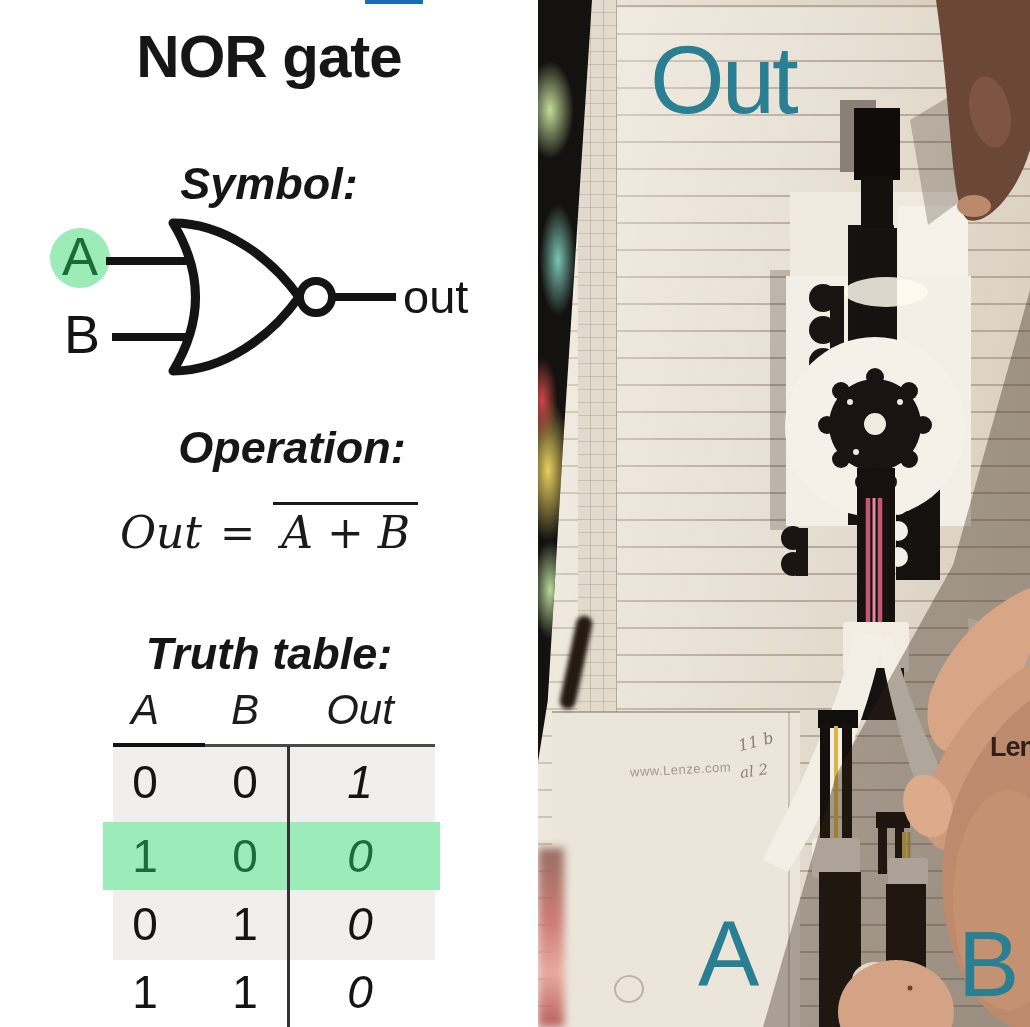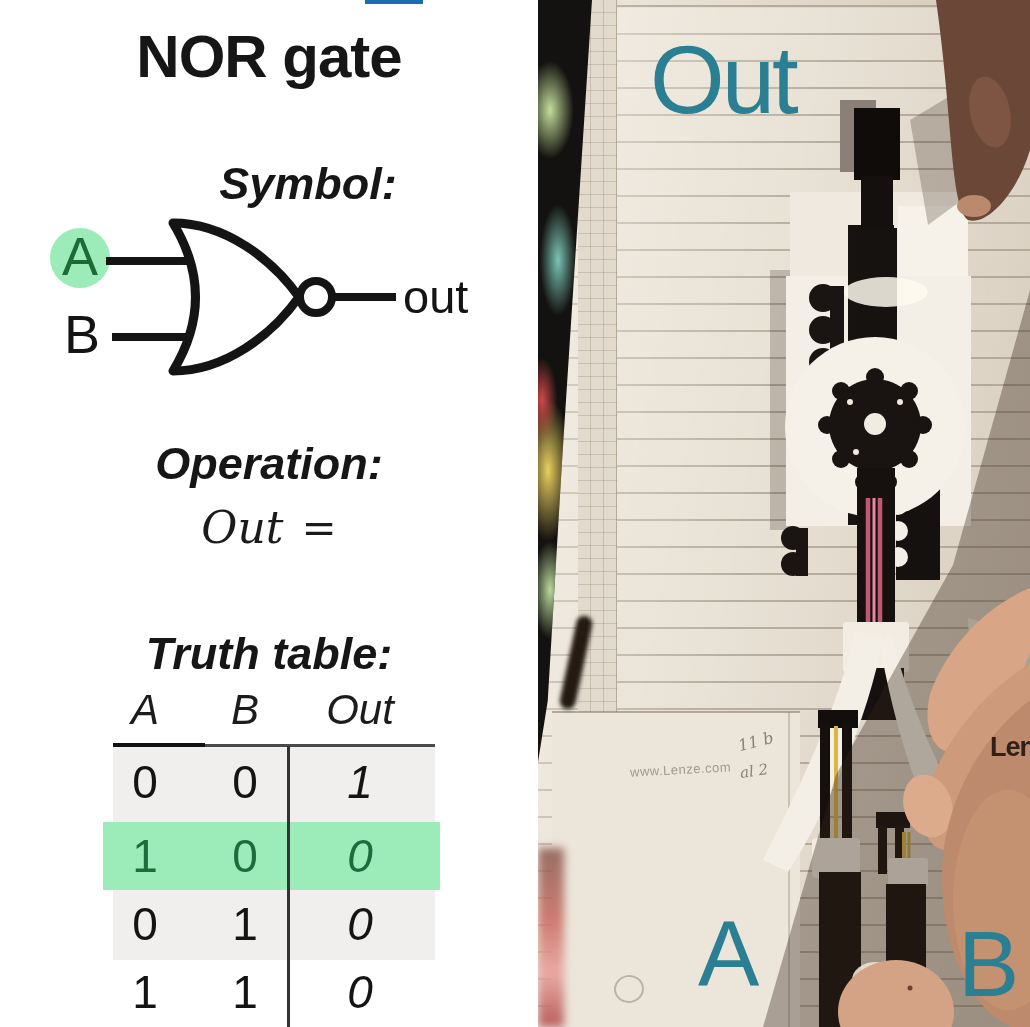--- a/index.html
+++ b/index.html
@@ -3,22 +3,22 @@
 <meta charset="utf-8">
 <style>
   html,body{margin:0;padding:0;background:#222;}
   .stage{position:relative;width:1030px;height:1027px;overflow:hidden;background:#fff;font-family:"Liberation Sans",sans-serif;}
 
   
   .left-panel{position:absolute;left:0;top:0;width:484px;height:1027px;background:#ffffff;}
   .progress-bar{position:absolute;left:365px;top:0;width:58px;height:4px;background:#1b6db2;}
   .nor-title{position:absolute;left:0;top:22px;width:538px;text-align:center;font-size:60px;font-weight:700;letter-spacing:-1px;color:#161616;}
   .sec-heading{position:absolute;width:538px;text-align:center;font-size:45px;font-weight:700;font-style:italic;color:#161616;}
-  .h-symbol{top:158px;margin-left:39px;}
-  .h-operation{top:438px;}
+  .h-symbol{top:158px;}
+  .h-operation{top:422px;padding-left:23px;}
   .h-truth{top:608px;margin-top:20px;}
   .gate-svg{position:absolute;left:0;top:195px;width:538px;height:205px;}
   .formula{position:absolute;left:0;top:502px;width:538px;display:flex;justify-content:center;align-items:baseline;gap:18px;font-family:"DejaVu Serif",serif;font-style:italic;color:#1a1a1a;}
   .formula .lhs{font-size:44px;}
   .formula .eq{font-size:42px;font-style:normal;}
   .formula .rhs{font-size:44px;border-top:3px solid #1a1a1a;padding:2px 8px 0 8px;}
 
   
   .tt-gray{position:absolute;left:113px;top:747px;width:322px;height:213px;background:#f0efed;}
   .tt-white{position:absolute;left:113px;top:960px;width:322px;height:67px;background:#ffffff;}
@@ -97,20 +97,21 @@
       <path d="M 173 28 Q 218 102 173 176 C 225 176 272 140 299 102 C 272 64 225 28 173 28 Z" fill="#ffffff" stroke="#141414" stroke-width="9" stroke-linejoin="round"></path>
       <circle cx="316" cy="102" r="16" fill="#ffffff" stroke="#141414" stroke-width="8"></circle>
       <path d="M 333 102 H 396" stroke="#141414" stroke-width="8"></path>
       <text x="403" y="118" font-size="47" fill="#141414">out</text>
     </svg>
 
     <div class="sec-heading h-operation">Operation:</div>
     <div class="formula">
       <span class="lhs">Out</span>
       <span class="eq">=</span>
+      <span class="rhs">A + B</span>
     </div>
 
     <div class="sec-heading h-truth">Truth table:</div>
 
     <div class="tt-gray"></div>
     <div class="tt-white"></div>
     <div class="tt-green"></div>
     <div class="tt-underline"></div>
     <div class="tt-underline-dark"></div>
     <div class="tt-vline"></div>

